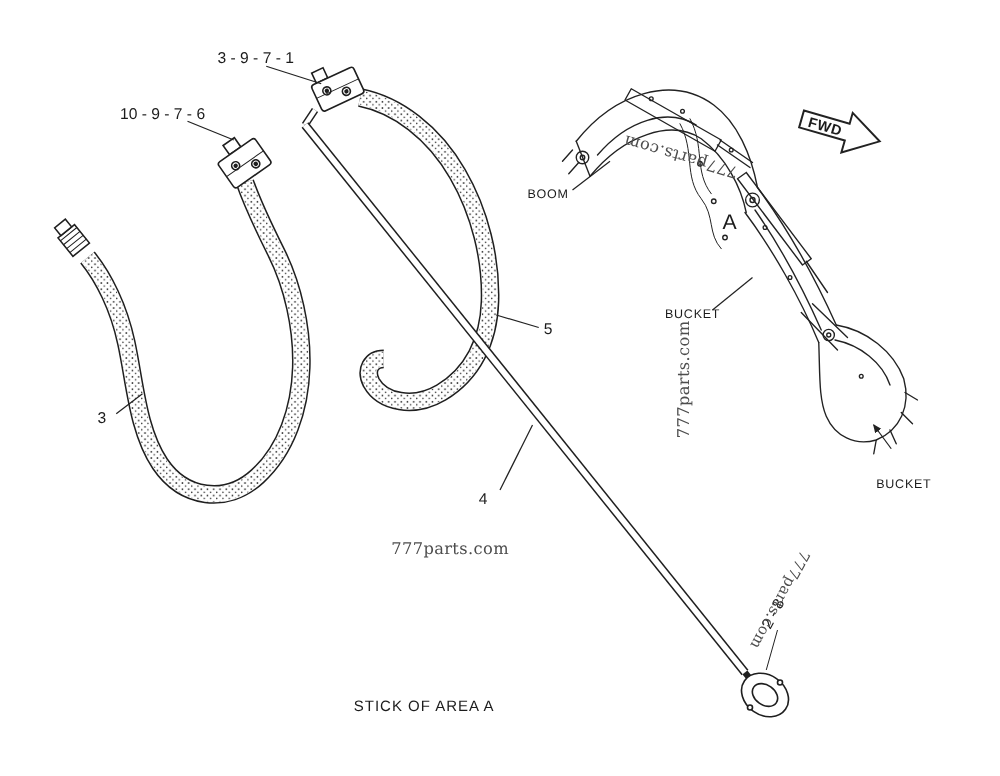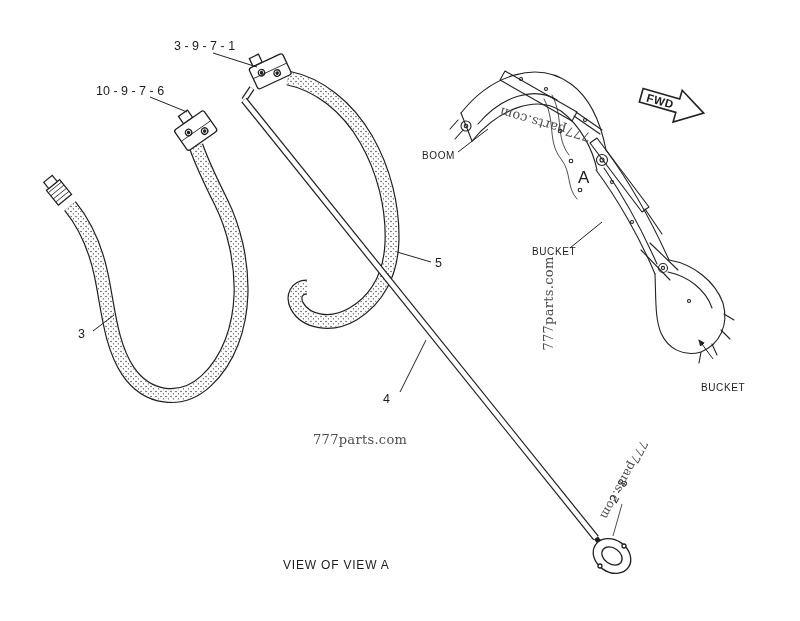--- a/index.html
+++ b/index.html
@@ -157,15 +157,15 @@
   <div class="comp" style="left:422px; top:150px;">BOOM</div>
   <div class="comp" style="left:532px; top:246px;">BUCKET</div>
   <div class="comp" style="left:701px; top:362px;margin-top:20px;">BUCKET</div>
   <div class="area-a" style="left:578px; top:168px;">A</div>
 
   <div class="wm" style="left:313px; top:432px;">777parts.com</div>
   <div class="wm" style="left:494px; top:296px; width:108px; text-align:center; transform:rotate(-90deg);">777parts.com</div>
   <div class="wm" style="left:492px; top:117px; width:106px; text-align:center; transform:rotate(196deg);">777parts.com</div>
   <div class="wm" style="left:570px; top:473px; width:108px; text-align:center; transform:rotate(118deg); font-size:12px;">777parts.com</div>
 
-  <div class="cap" style="left:283px; top:558px;">VIEW OF VIEW A</div>
+  <div class="cap" style="left:283px; top:558px;">STICK OF AREA A</div>
 
 </div>
 
 </body></html>

